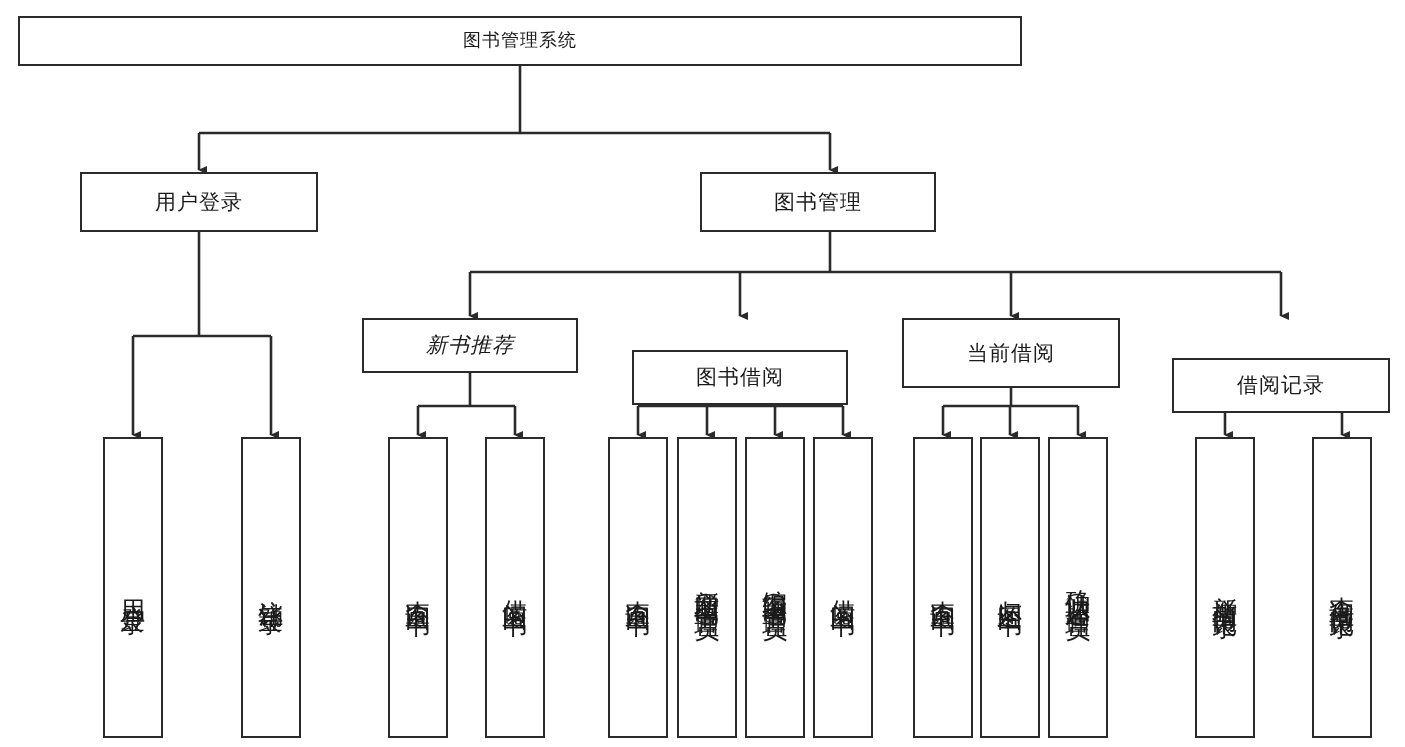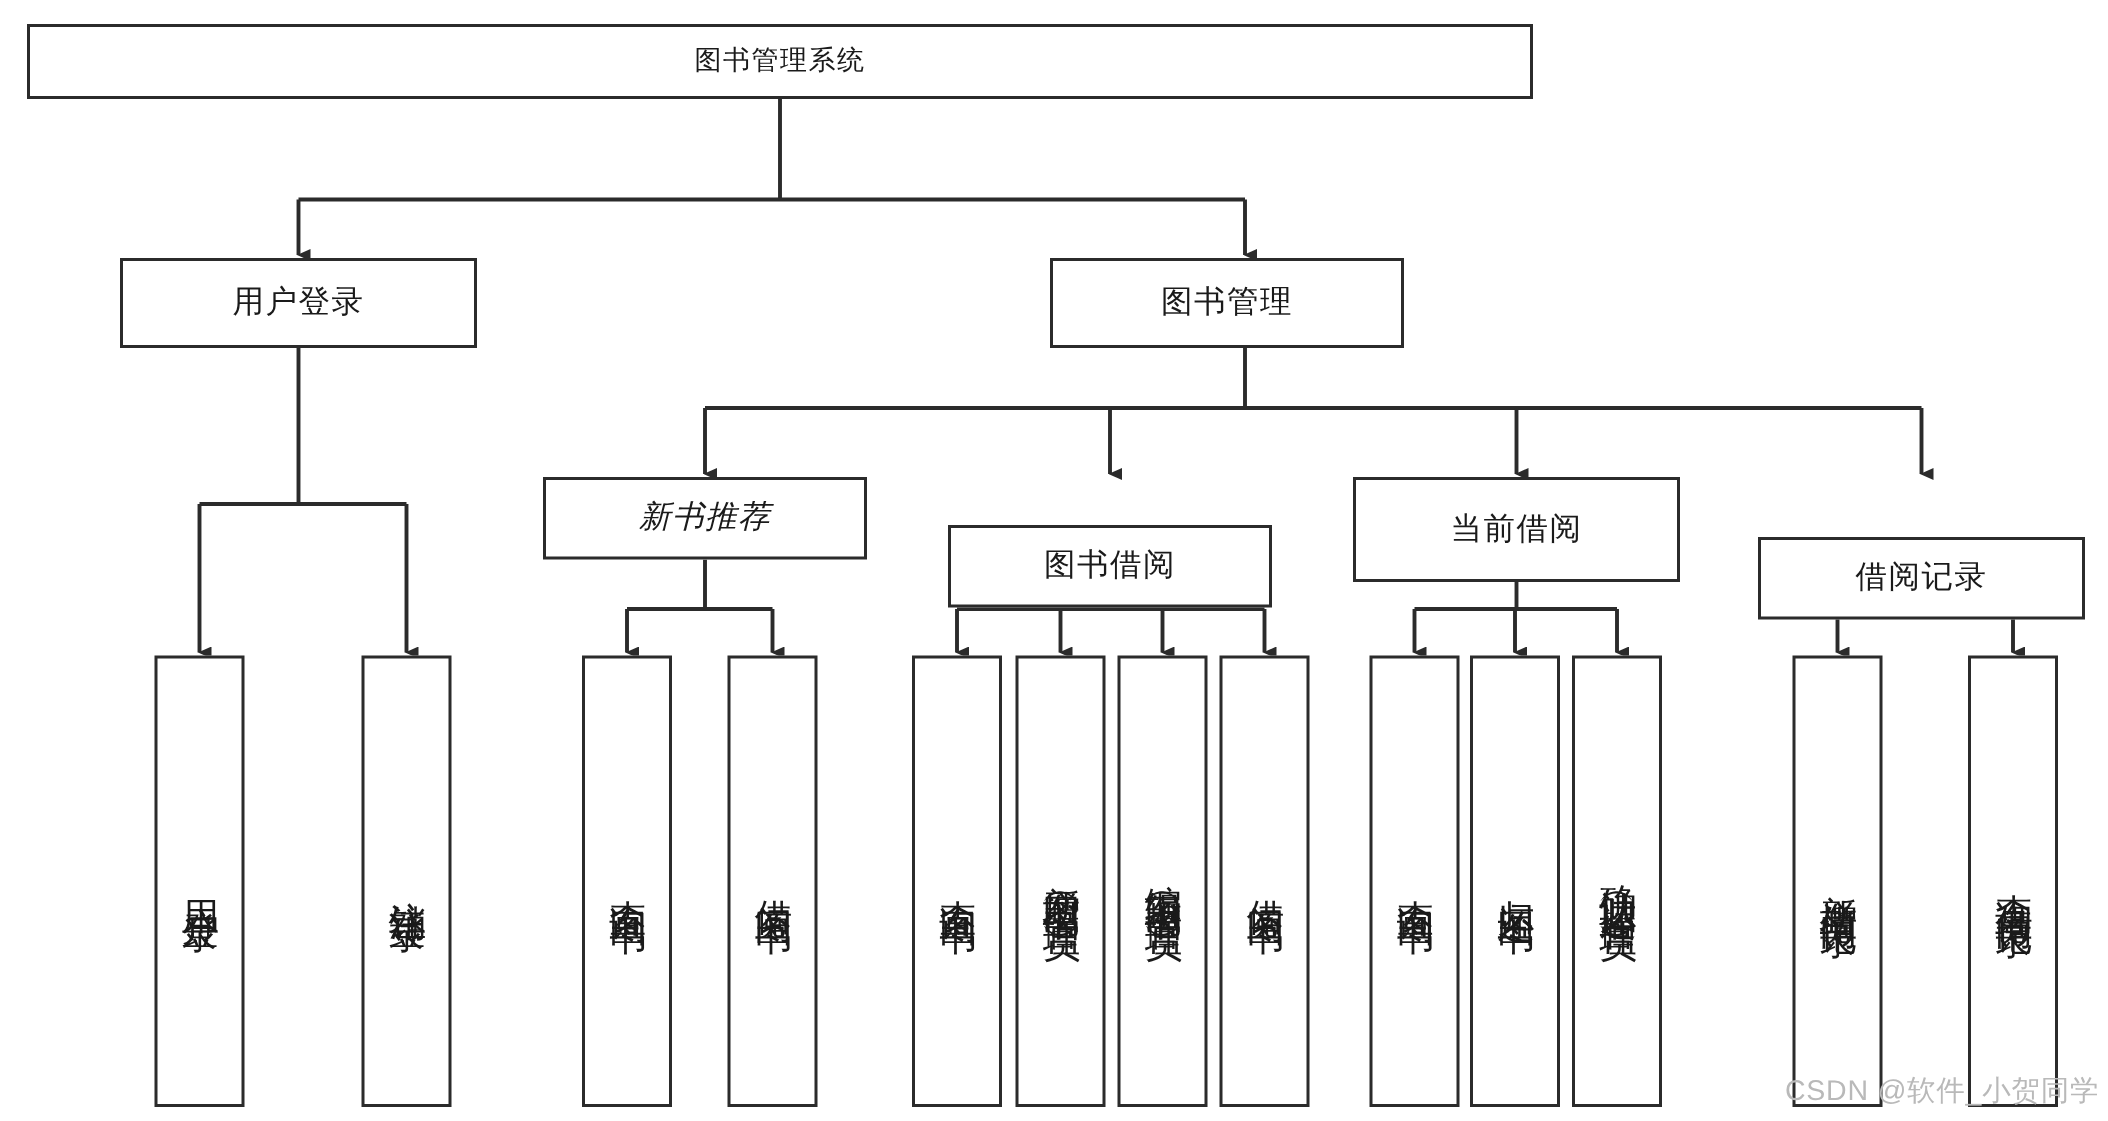--- a/index.html
+++ b/index.html
@@ -171,14 +171,13 @@
         <span class="node-label">确认归还（管理员）</span>
       </div>
       <div class="node vert" style="left: 1195px; top: 437px; width: 60px; height: 301px;">
         <span class="node-label">新增借阅记录</span>
       </div>
       <div class="node vert" style="left: 1312px; top: 437px; width: 60px; height: 301px;">
         <span class="node-label">查询借阅记录</span>
       </div>
     </div>
 
-  <div id="watermark">CSDN @软件_小贺同学</div>
 </div>
 
 </body></html>

